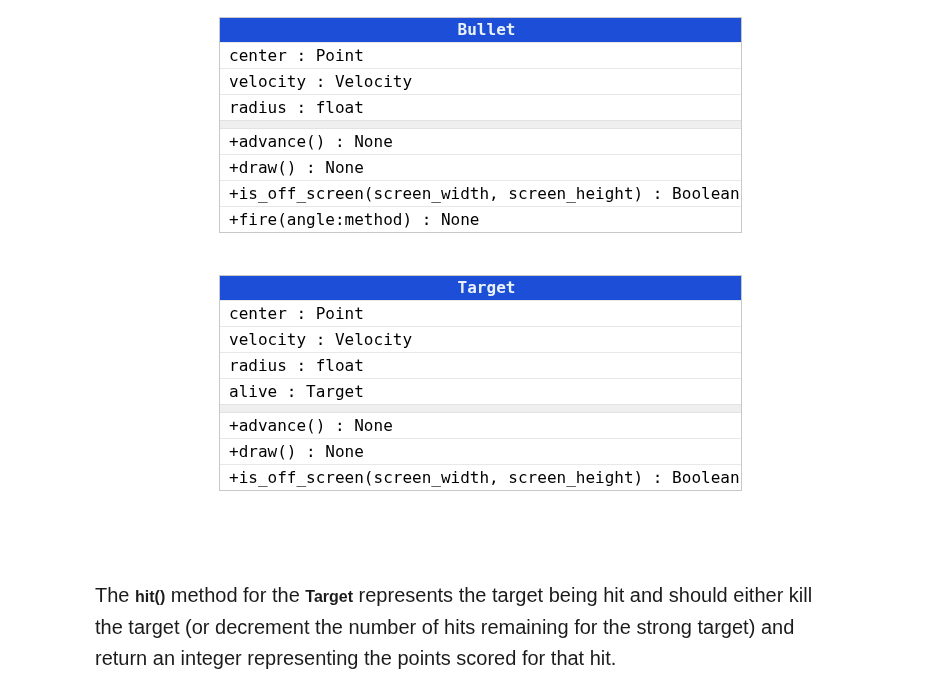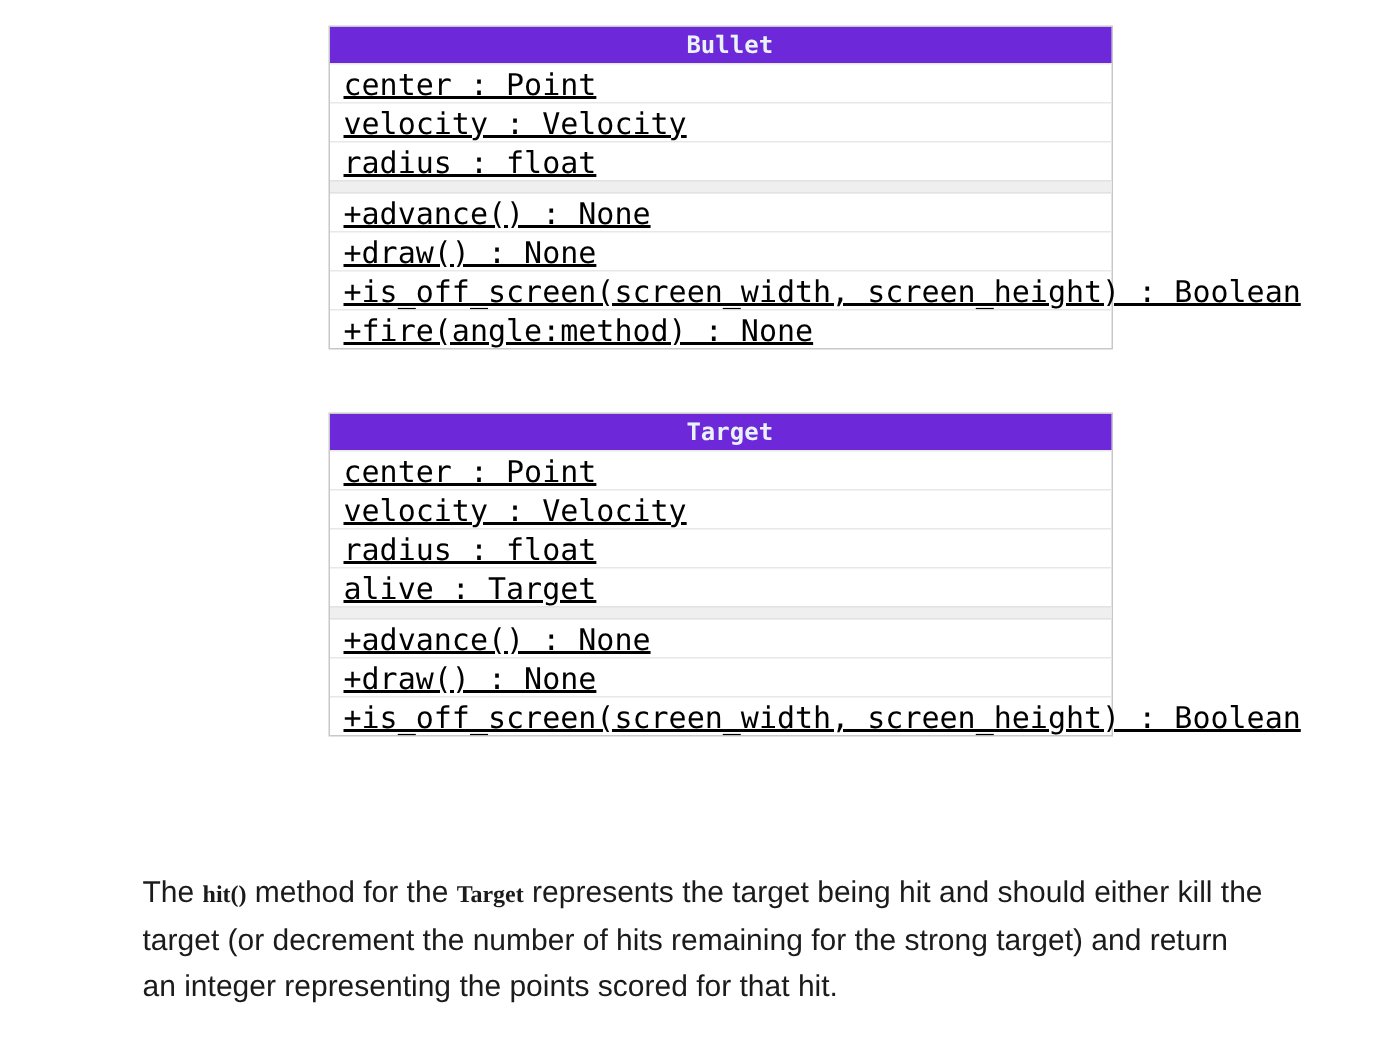--- a/index.html
+++ b/index.html
@@ -18,59 +18,58 @@
     position: absolute;
     left: 219px;
     width: 521px;
     border: 1px solid #c8c8c8;
     background: #ffffff;
     box-sizing: content-box;
   }
   #bullet-table { top: 17px; }
   #target-table { top: 275px; }
   .class-header {
-    background: #6d28d9;
+    background: #1d4ed8;
     color: #e9f2f7;
     font-family: "DejaVu Sans Mono", monospace;
     font-weight: bold;
     font-size: 16px;
     line-height: 18px;
     text-align: center;
     padding: 3px 0 3px 12px;
   }
   .member-row {
     font-family: "DejaVu Sans Mono", monospace;
-    font-size: 20px;
+    font-size: 16px;
     line-height: 18px;
     color: #000000;
     padding: 4px 8px 3px 9px;
     border-top: 1px solid #e8e8e8;
     white-space: nowrap;
-    text-decoration: underline;
   }
   .section-sep {
     height: 7px;
     background: #efefef;
     border-top: 1px solid #e2e2e2;
     border-bottom: 1px solid #e2e2e2;
   }
   .methods .member-row:first-child {
     border-top: none;
   }
   .paragraph {
     position: absolute;
     left: 95px;
     top: 560px;
     width: 748px;
     font-size: 20px;
     line-height: 31px;
     color: #1b1b1b;
   }
   .inline-code {
-    font-family: Liberation Serif, serif;
+    font-family: Liberation Sans, sans-serif;
     font-weight: bold;
     font-size: 16px;
   }
 </style>
 </head>
 <body>
 
 <div class="class-table" id="bullet-table">
   <div class="class-header">Bullet</div>
   <div class="attrs">

